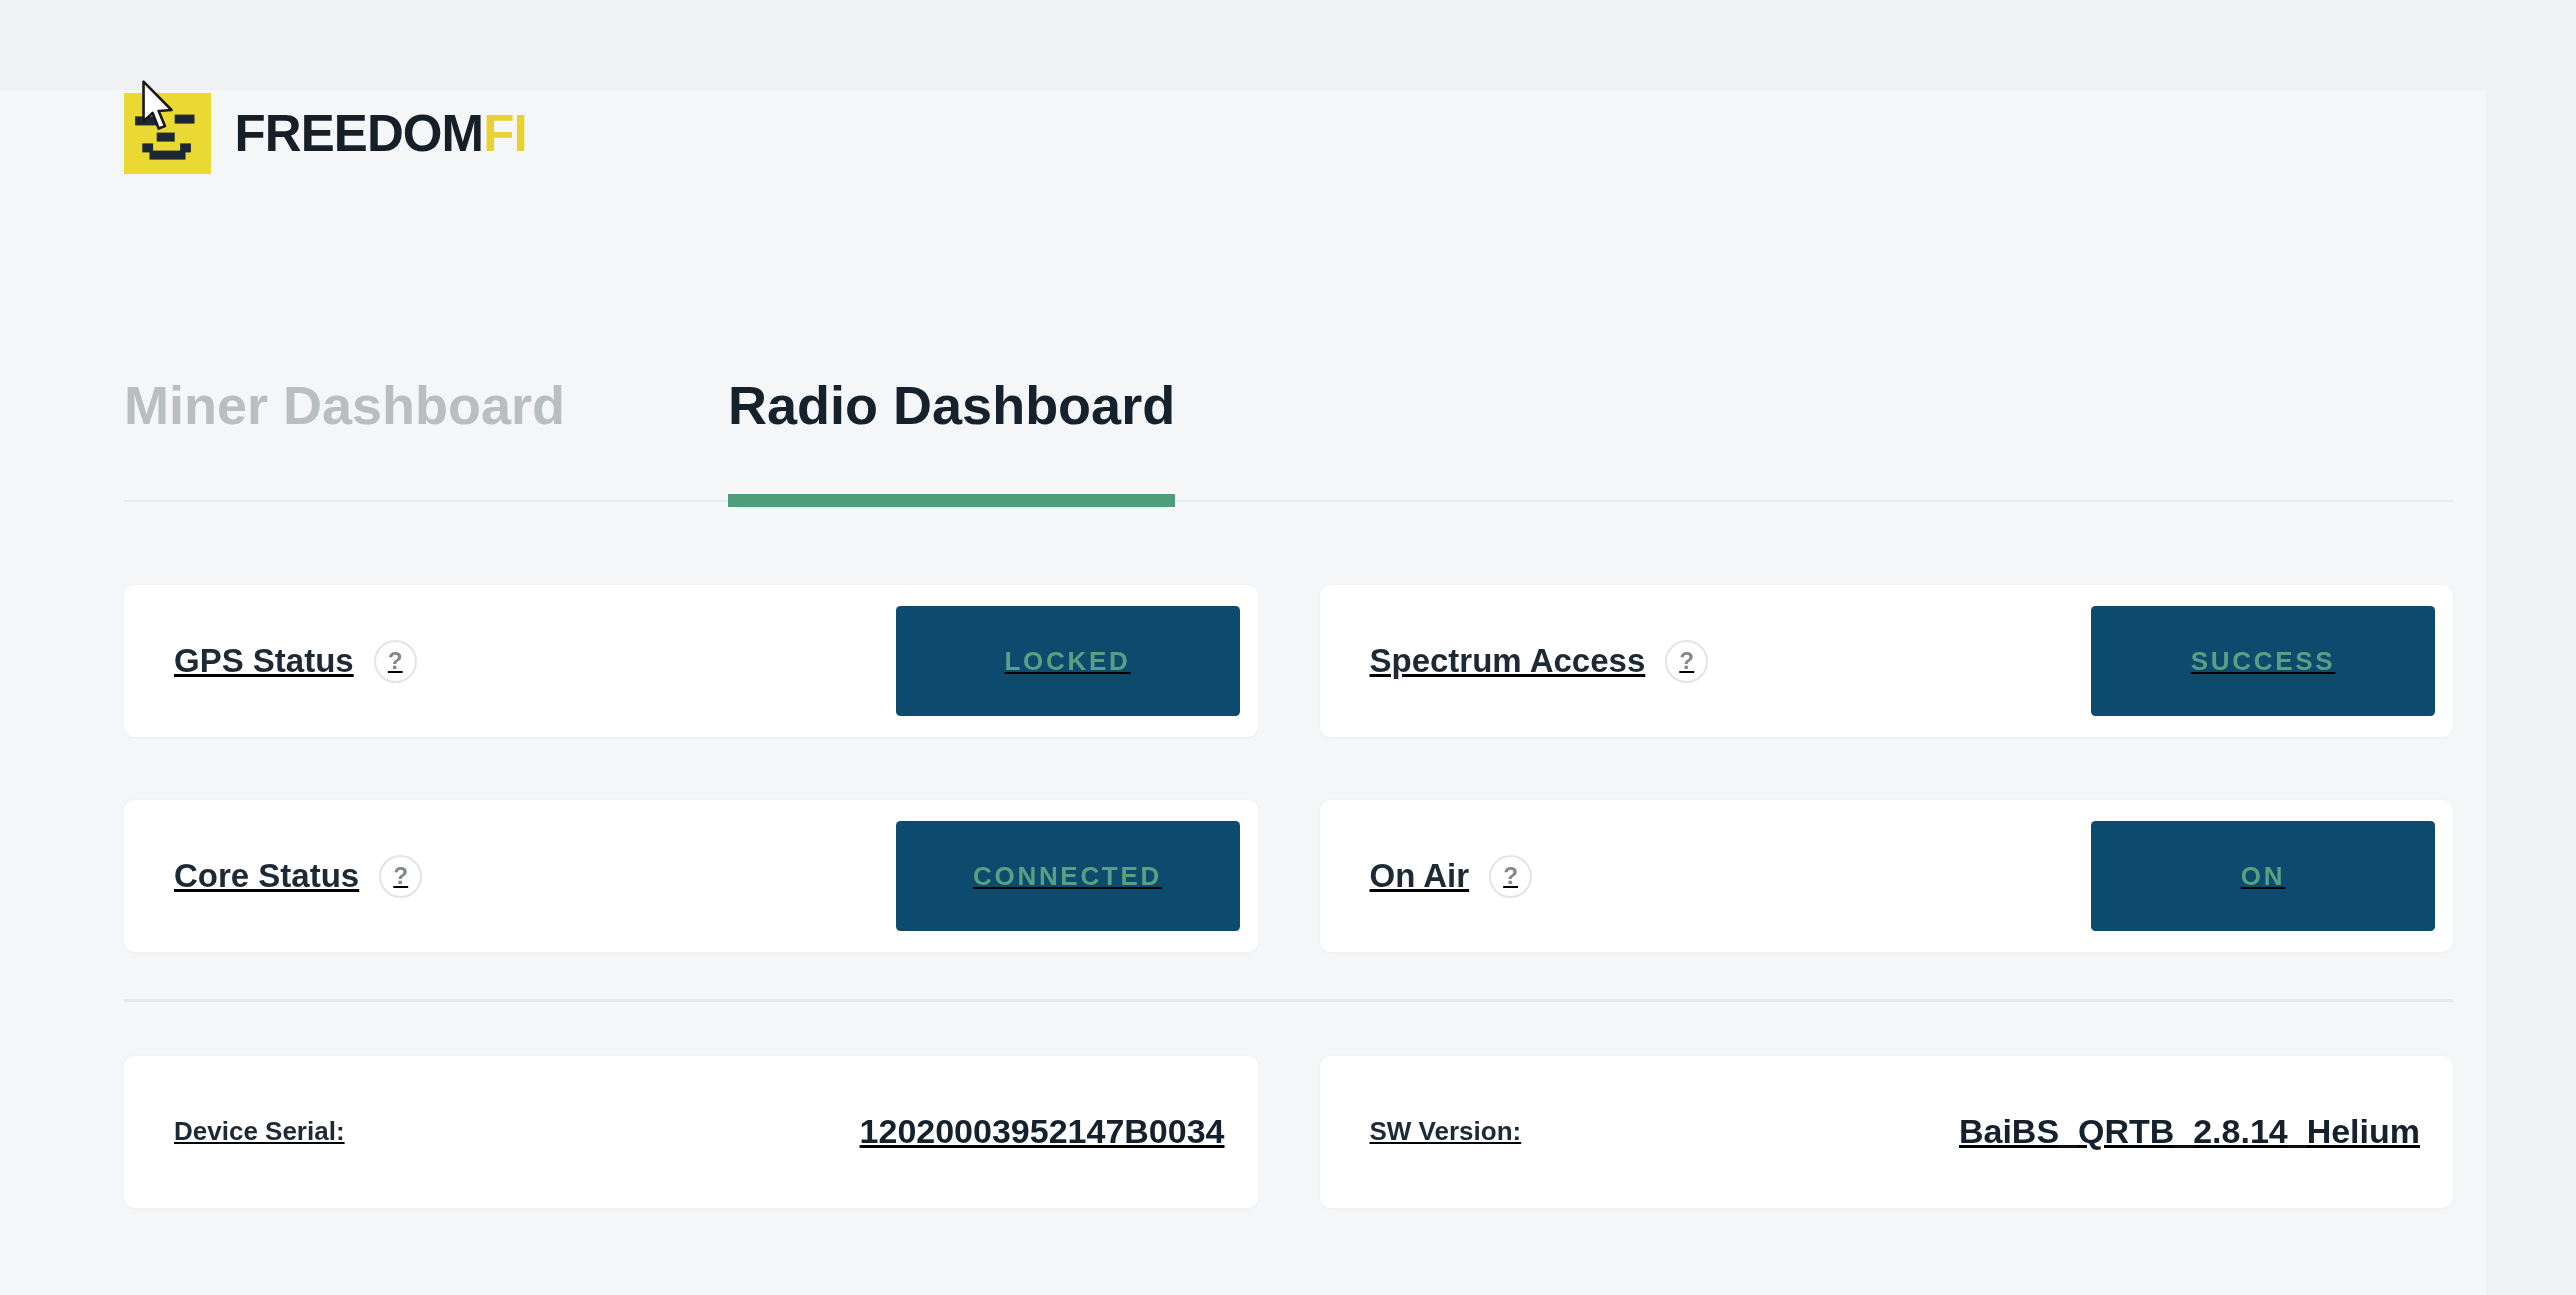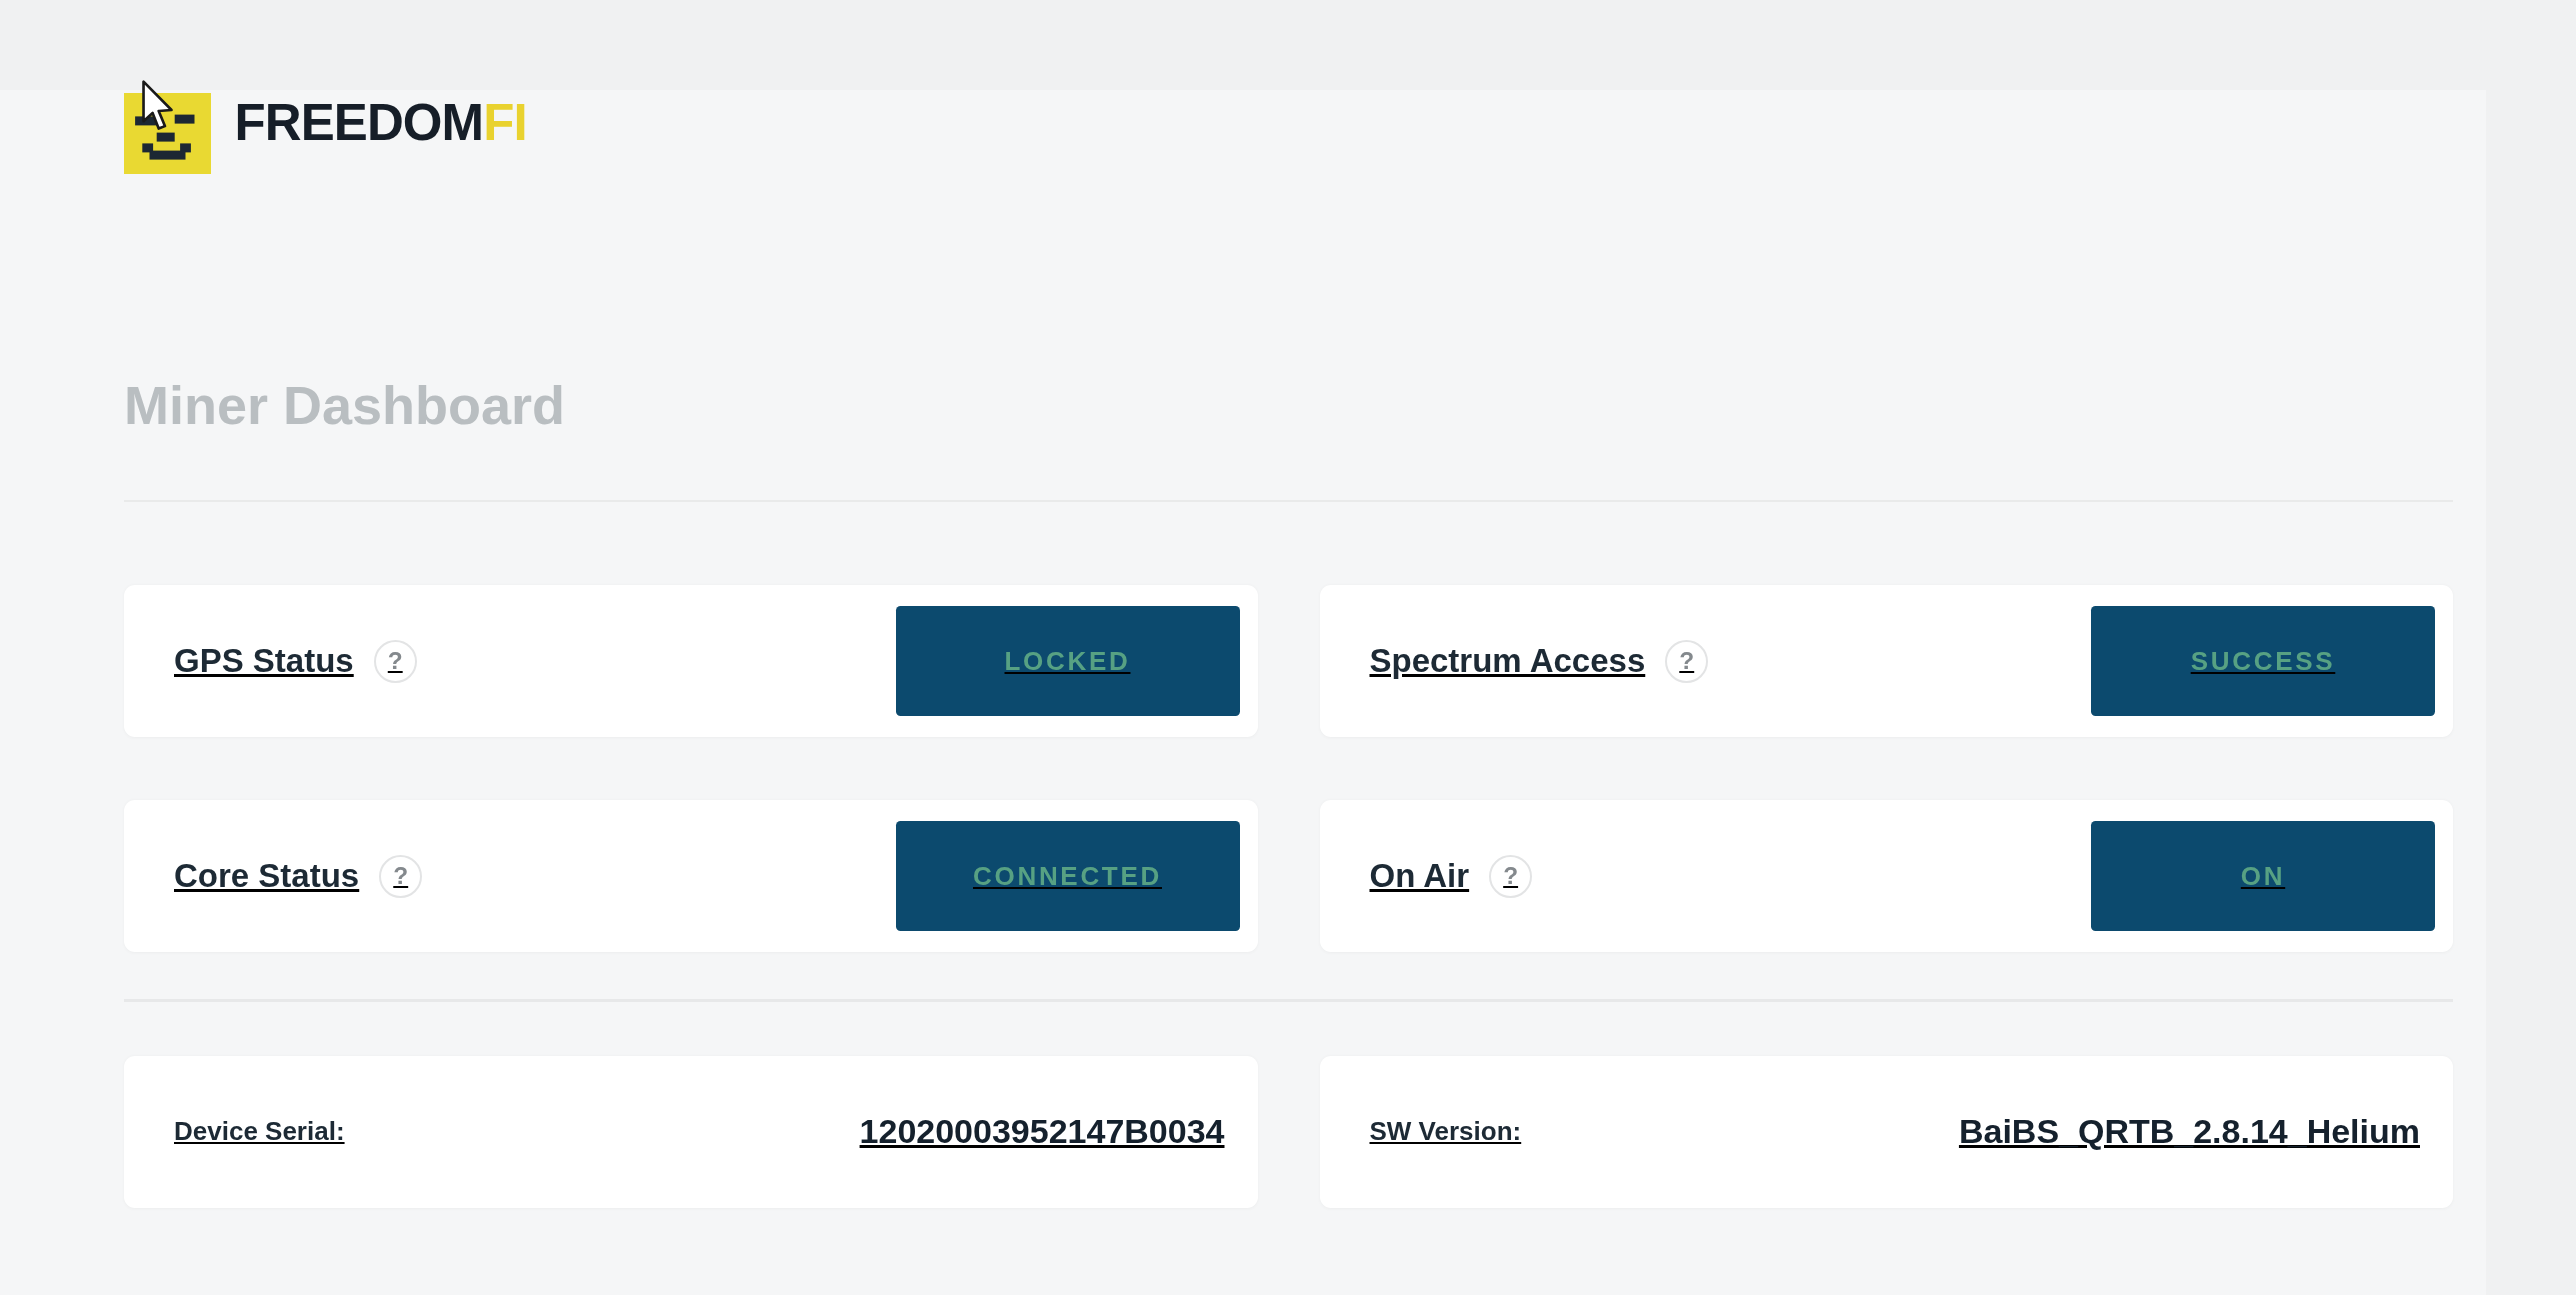--- a/index.html
+++ b/index.html
@@ -10,21 +10,21 @@
     position:relative;
   }
   .surface {
     position:absolute; top:90px; left:0;
     width:2486px; height:1205px;
     background:#f5f6f7;
   }
   .content { position:absolute; top:0; left:124px; width:2329px; }
 
   
-  .logo-row { margin-top:93px; display:flex; height:81px; }
+  .logo-row { margin-top:93px; display:flex; align-items:center; height:81px; }
   .logo-mark {
     width:87px; height:81px; background:#e9d932;
     display:flex; align-items:center; justify-content:center;
     flex:0 0 auto;
   }
   .logo-text {
     margin-left:23.5px;
     font-size:51px; font-weight:800; letter-spacing:-0.9px;
     color:#161e28; white-space:nowrap;
   }
@@ -109,20 +109,24 @@
         <rect x="20" y="56" width="12" height="10" fill="#1c2733"></rect>
         <rect x="62" y="56" width="12" height="10" fill="#1c2733"></rect>
         <rect x="28" y="64" width="40" height="10" fill="#1c2733"></rect>
       </svg>
     </div>
     <div class="logo-text"><span>FREEDOM</span><span class="accent">FI</span></div>
   </div>
 
   <div class="tabbar">
     <div class="tab">Miner Dashboard</div>
+    <div class="tab active">
+      <span>Radio Dashboard</span>
+      <span class="tab-underline"></span>
+    </div>
   </div>
 
   <div class="cards-grid">
 
     <div class="card">
       <span class="card-label">GPS Status</span>
       <span class="help-circle">?</span>
       <span class="badge">LOCKED</span>
     </div>
 

